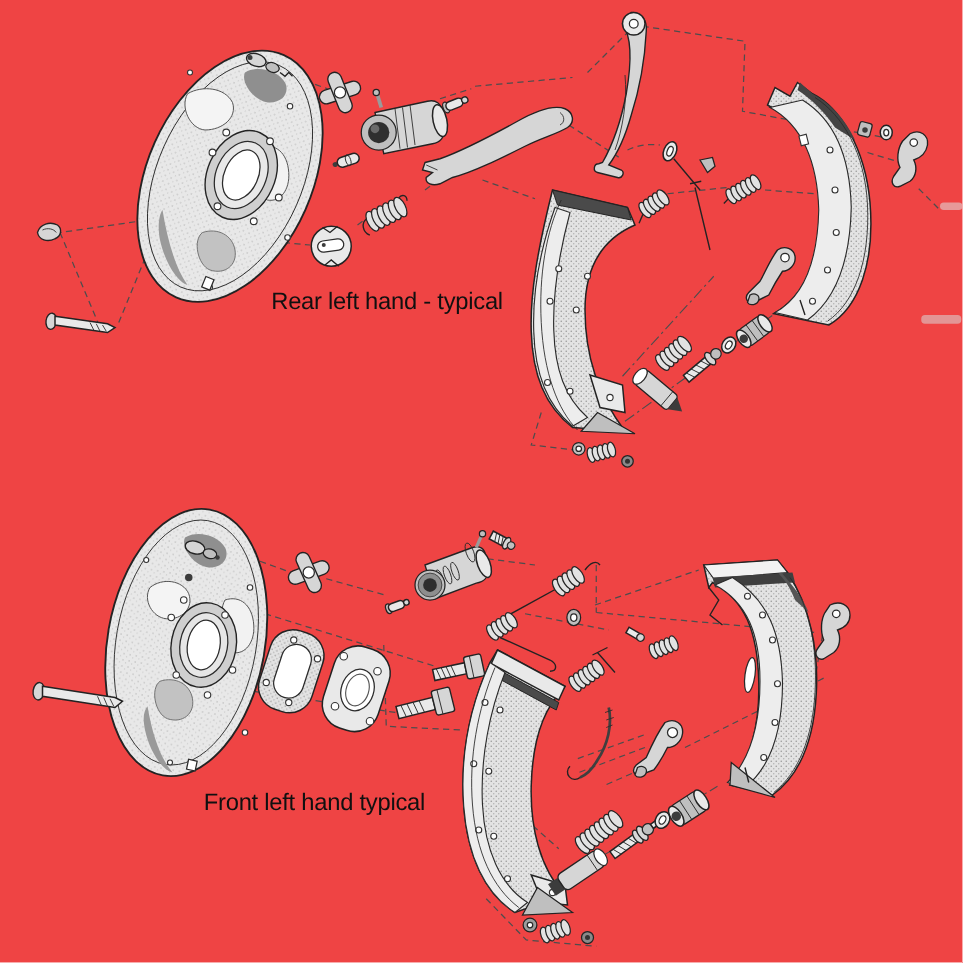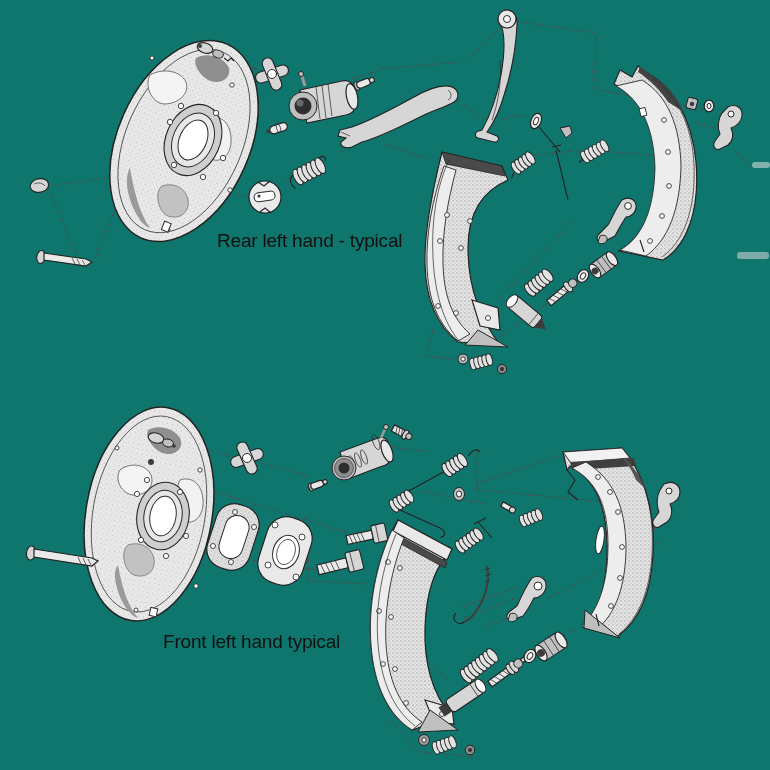--- a/index.html
+++ b/index.html
@@ -1,16 +1,16 @@
 <!DOCTYPE html>
 <html><head>
 <meta charset="utf-8">
 <style>
   html,body{margin:0;padding:0;background:#ffffff;}
-  .page{width:770px;height:770px;background:#0f766e;position:relative;overflow:hidden;
+  .page{width:770px;height:770px;background:#ef4444;position:relative;overflow:hidden;
         font-family:"Liberation Sans",sans-serif;}
   svg{display:block;}
   .ln{stroke:#232323;fill:none;stroke-width:1.1;}
   .thin{stroke:#2a2a2a;stroke-width:.7;fill:none;}
   .f1{fill:#e9e9e9;stroke:#232323;stroke-width:1.2;}
   .f2{fill:#d6d6d6;stroke:#232323;stroke-width:1.1;}
   .f3{fill:#bfbfbf;stroke:#232323;stroke-width:1;}
   .fw{fill:#ffffff;stroke:#2a2a2a;stroke-width:1;}
   .fd{fill:#3c3c3c;stroke:none;}
   .stip{fill:url(#stip);stroke:#232323;stroke-width:1.2;}

